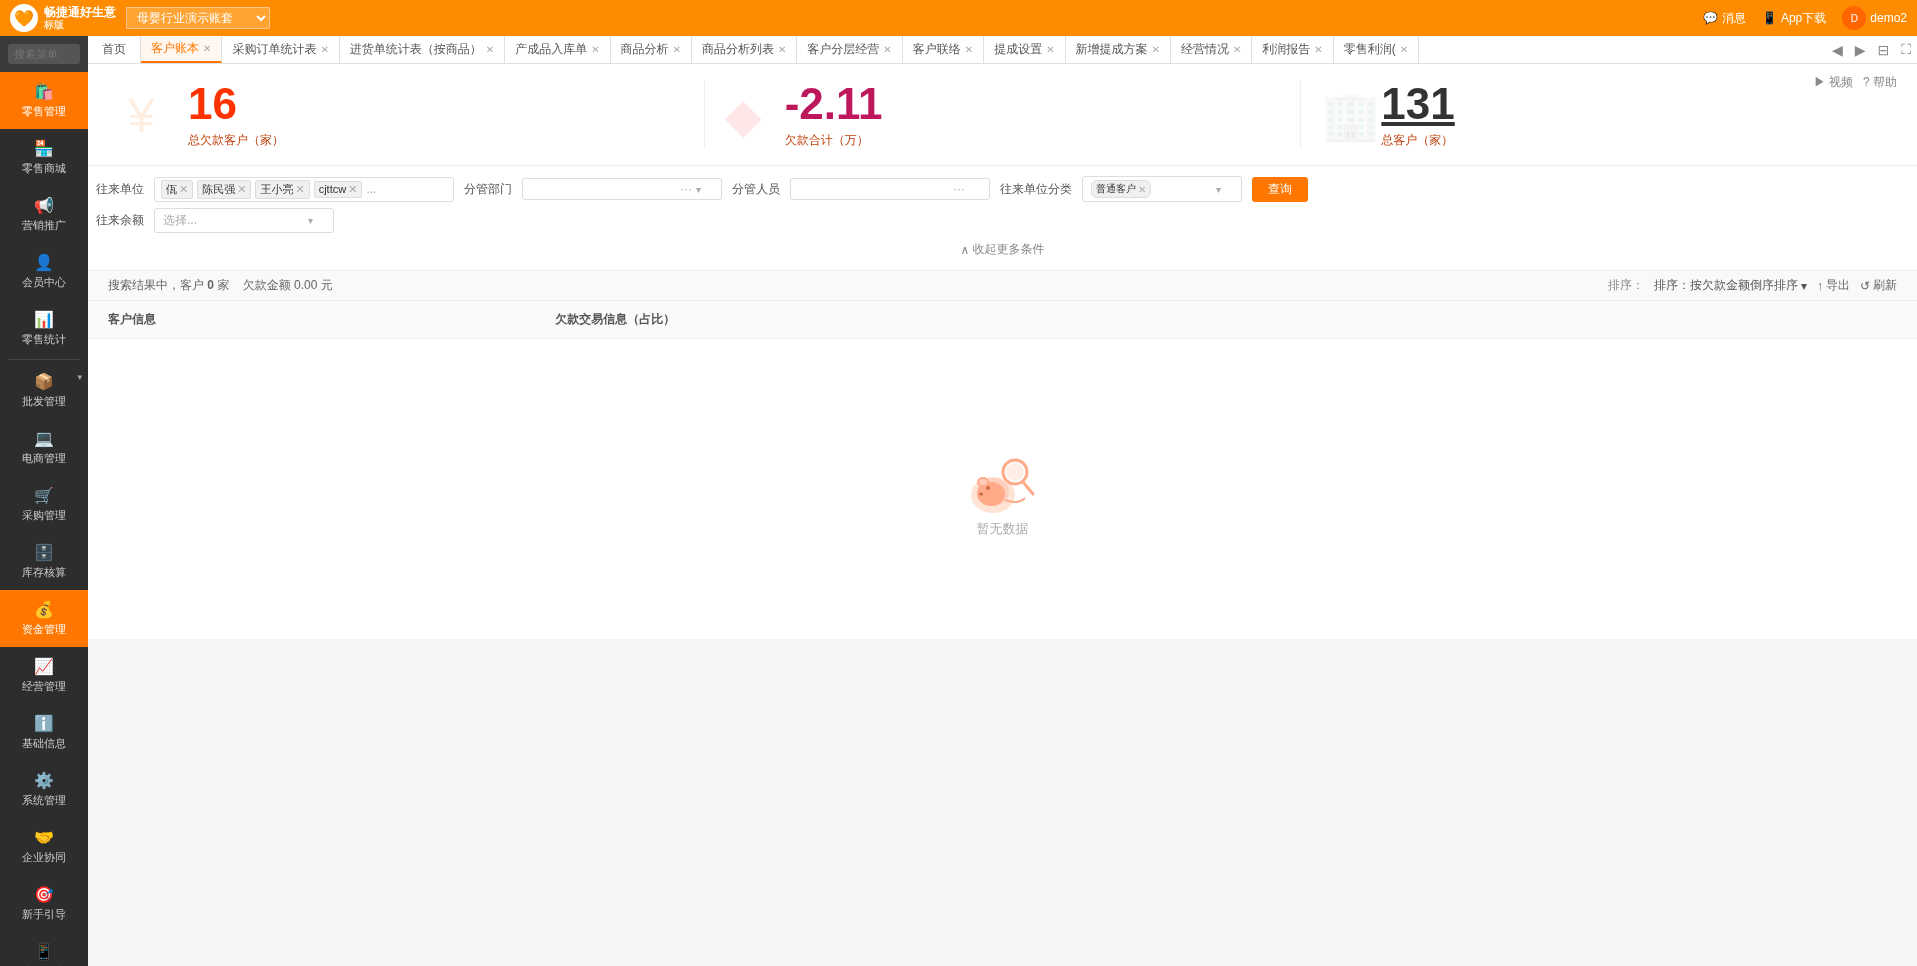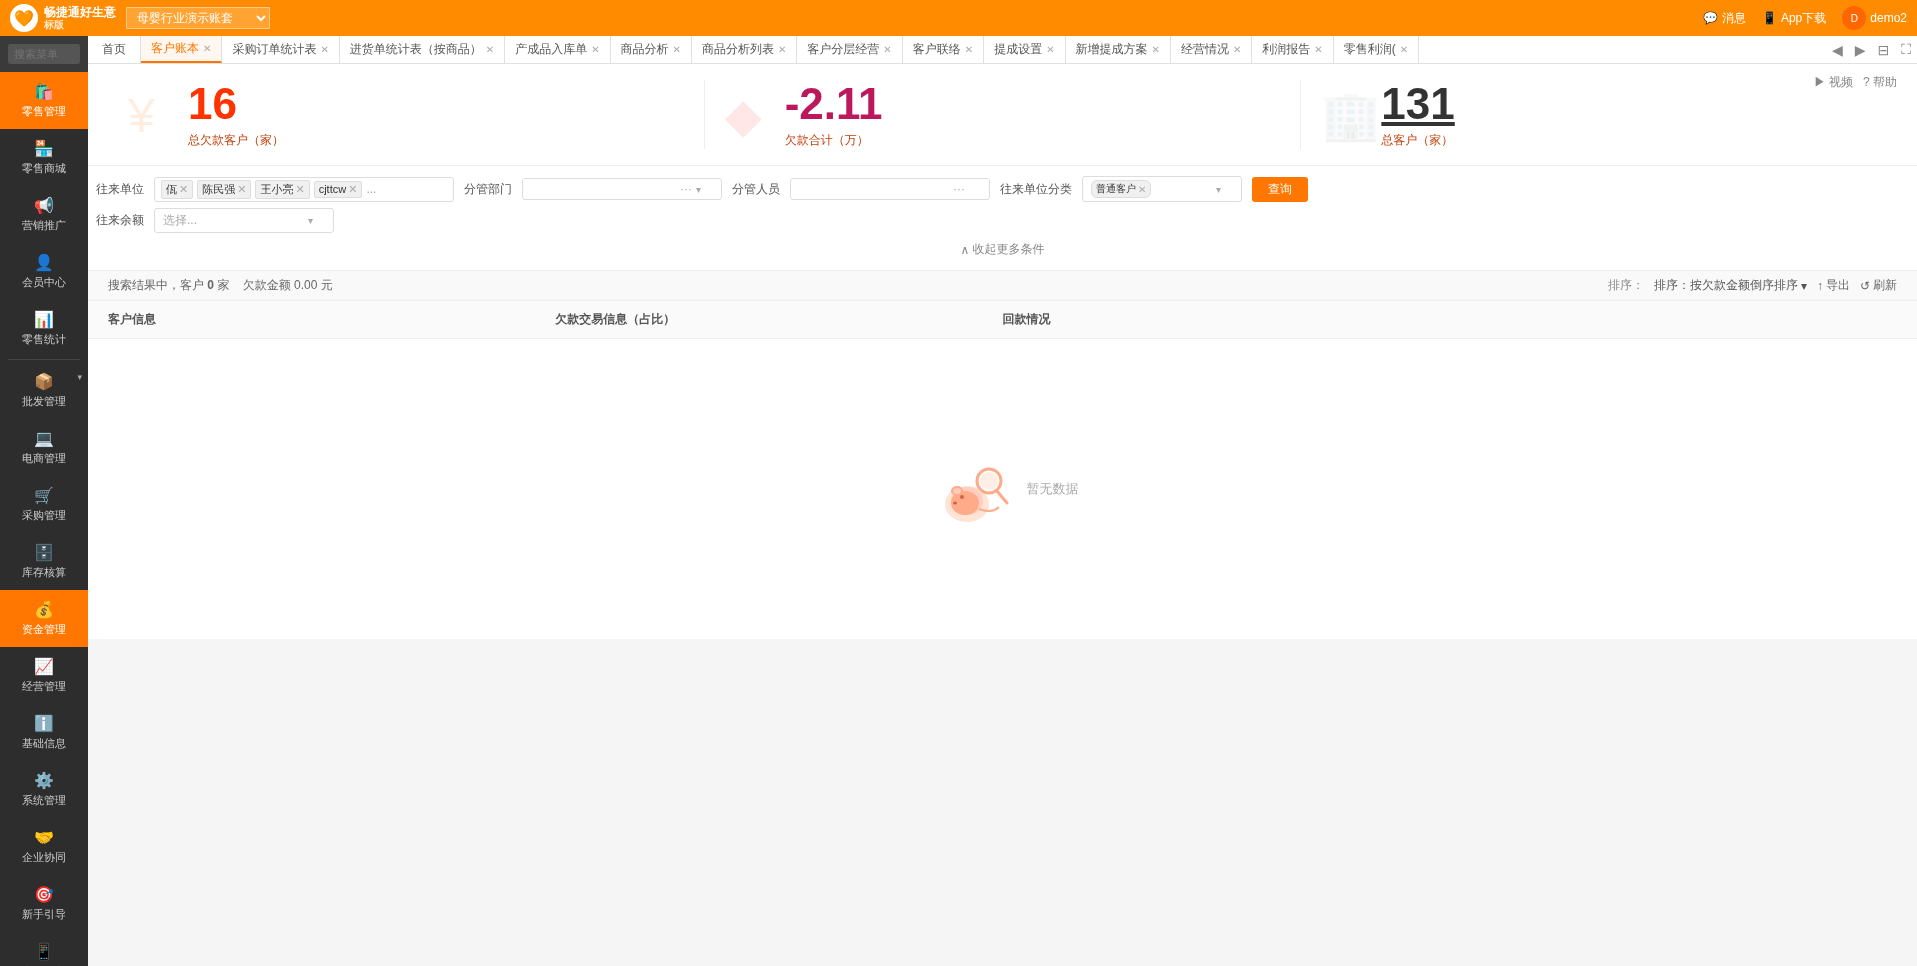--- a/index.html
+++ b/index.html
@@ -381,24 +381,23 @@
               <span>↺</span>
               <span>刷新</span>
             </span>
           </div>
         </div>
 
         <div class="table-container">
           <div class="table-header">
             <div>客户信息</div>
             <div>欠款交易信息（占比）</div>
-            <div>回款情况</div>
           </div>
           <div class="table-body">
-            <div style="display:flex;flex-direction:row;align-items:center;">
+            <div style="display:flex;flex-direction:column;align-items:center;">
 
               <svg width="100" height="80" viewBox="0 0 100 80">
                 <ellipse cx="40" cy="55" rx="22" ry="18" fill="#ffddcc" opacity="0.8"></ellipse>
                 <ellipse cx="40" cy="52" rx="16" ry="14" fill="#ffccbb" opacity="0.9"></ellipse>
 
                 <ellipse cx="38" cy="54" rx="14" ry="12" fill="#ffaa88"></ellipse>
 
                 <ellipse cx="30" cy="42" rx="6" ry="5" fill="#ffaa88"></ellipse>
                 <ellipse cx="30" cy="42" rx="4" ry="3" fill="#ffccbb"></ellipse>
 

